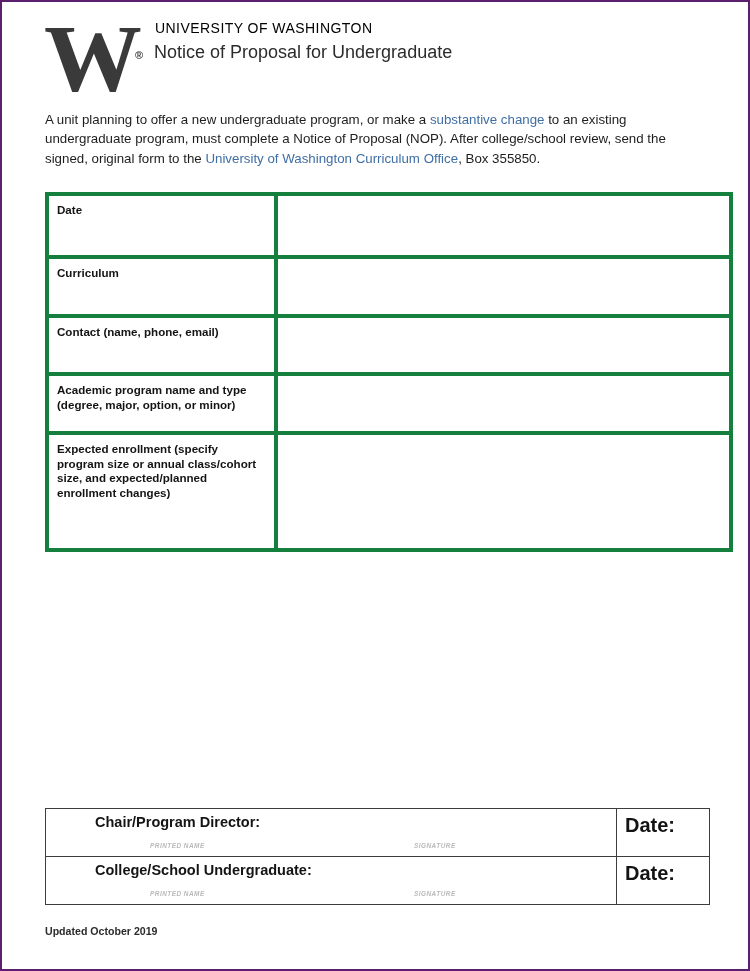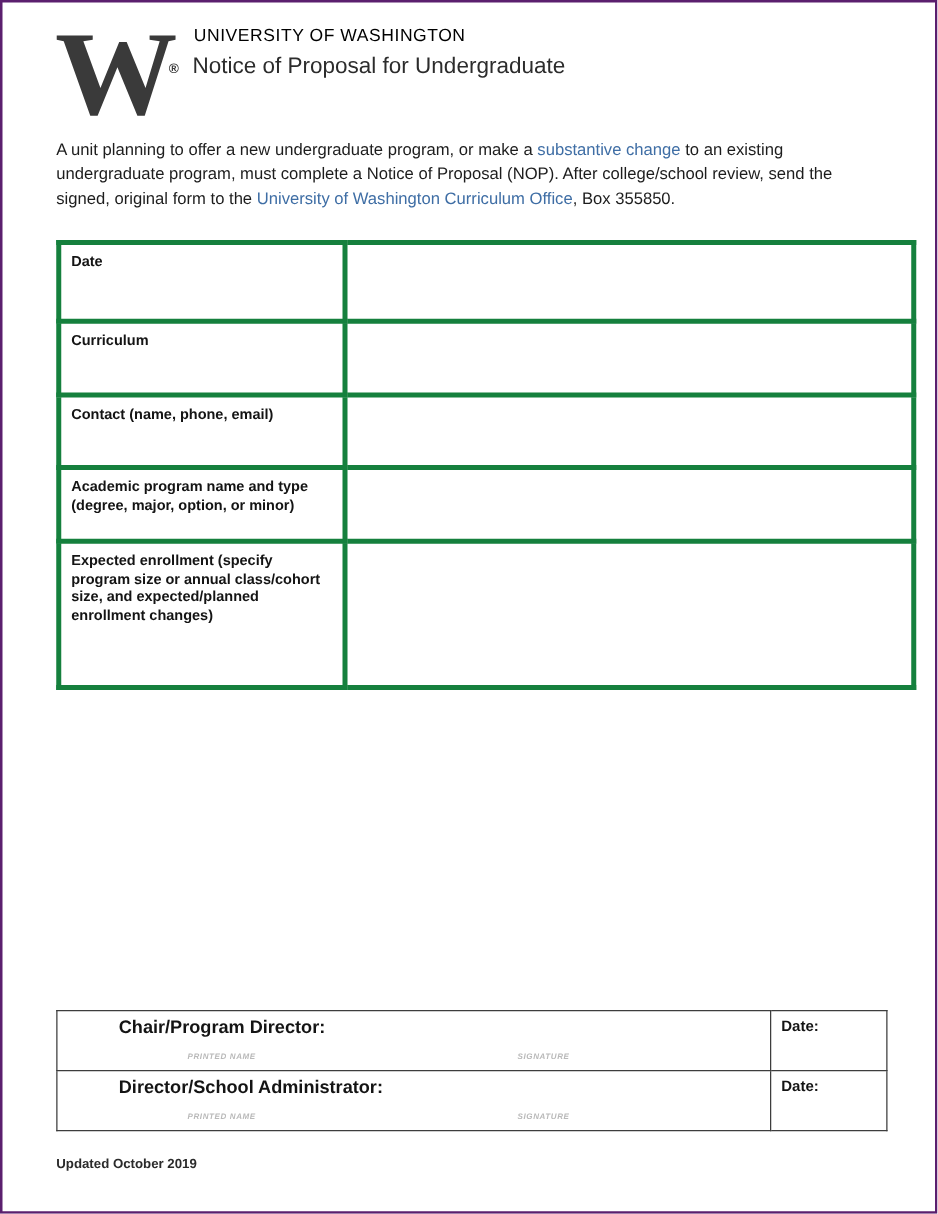--- a/index.html
+++ b/index.html
@@ -167,21 +167,21 @@
   .micro.printed { left: 104px; }
   .micro.signature { left: 368px; }
   .date-cell {
     position: relative;
     width: 92px;
   }
   .date-lbl {
     position: absolute;
     left: 8px;
     top: 5px;
-    font-size: 12px;
+    font-size: 20px;
     font-weight: bold;
     color: #141414;
   }
 
   
   .footer {
     position: absolute;
     left: 43px;
     top: 923px;
     width: 662px;
@@ -238,21 +238,21 @@
             <span class="sig-role">Chair/Program Director:</span>
             <span class="micro printed">PRINTED NAME</span>
             <span class="micro signature">SIGNATURE</span>
           </td>
           <td class="date-cell">
             <span class="date-lbl">Date:</span>
           </td>
         </tr>
         <tr>
           <td class="sig-cell">
-            <span class="sig-role">Director/School Administrator:</span>
+            <span class="sig-role">College/School Undergraduate:</span>
             <span class="micro printed">PRINTED NAME</span>
             <span class="micro signature">SIGNATURE</span>
           </td>
           <td class="date-cell">
             <span class="date-lbl">Date:</span>
           </td>
         </tr>
       </tbody>
     </table>
 

